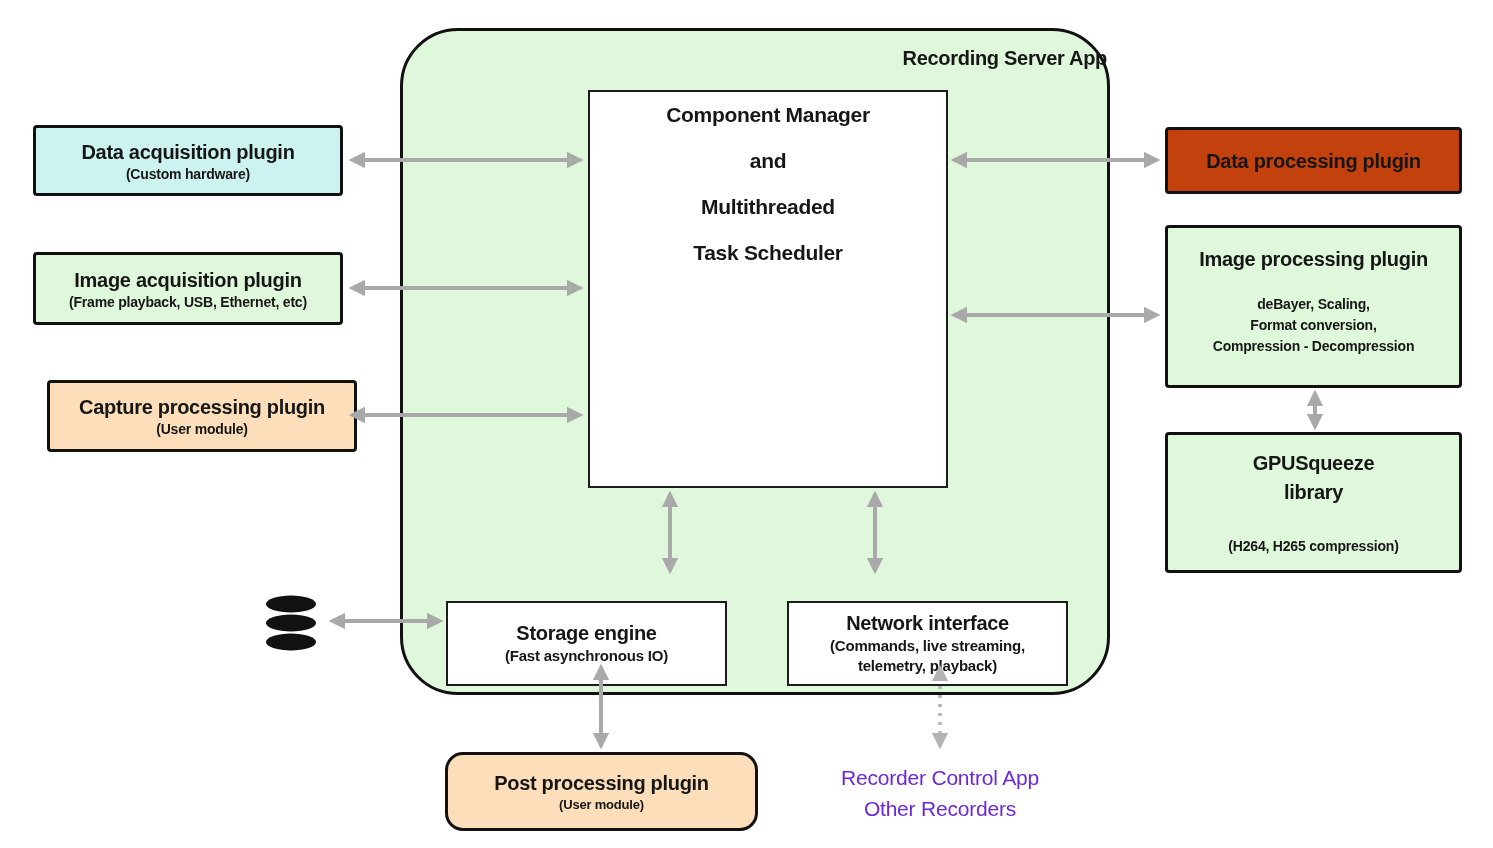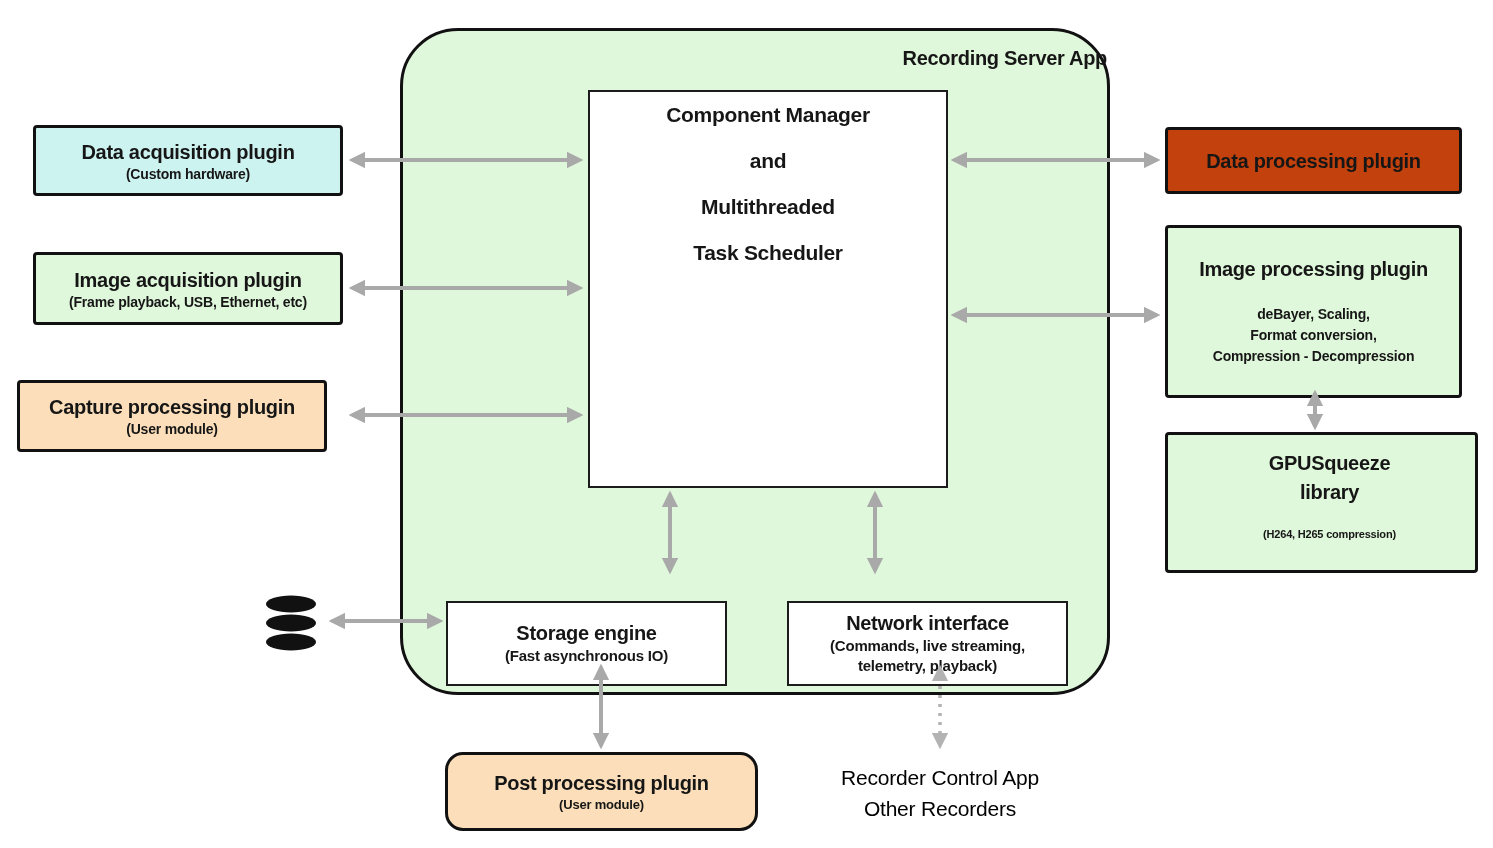--- a/index.html
+++ b/index.html
@@ -59,32 +59,32 @@
     flex-direction: column;
     align-items: center;
     justify-content: center;
     text-align: center;
   }
   .plugin .t  { font-size: 20px; font-weight: bold; letter-spacing: -0.3px; line-height: 26px; }
   .plugin .s  { font-size: 14px; font-weight: bold; letter-spacing: -0.2px; line-height: 18px; }
 
   .box-data-acq   { left: 33px;  top: 125px; width: 304px; height: 65px; }
   .box-img-acq    { left: 33px;  top: 252px; width: 304px; height: 67px; }
-  .box-cap-proc   { left: 17px;  top: 380px; width: 304px; height: 66px; }
+  .box-cap-proc   { left: 47px;  top: 380px; width: 304px; height: 66px; }
 
   .box-data-proc  { left: 1165px; top: 127px; width: 291px; height: 61px; }
 
-  .box-img-proc   { left: 1165px; top: 225px; width: 291px; height: 157px; justify-content: flex-start; padding-top: 10px; }
+  .box-img-proc   { left: 1165px; top: 225px; width: 291px; height: 157px; justify-content: flex-start; padding-top: 0; }
   .box-img-proc .t { margin-top: 18px; }
   .box-img-proc .subblock { margin-top: 22px; }
   .box-img-proc .s { line-height: 21px; }
 
-  .box-gpu        { left: 1165px; top: 432px; width: 291px; height: 135px; justify-content: flex-start; padding-left: 16px; }
+  .box-gpu        { left: 1165px; top: 432px; width: 291px; height: 135px; justify-content: flex-start; }
   .box-gpu .t     { margin-top: 14px; line-height: 29px; }
-  .box-gpu .s     { margin-top: 18px; font-size: 11px; }
+  .box-gpu .s     { margin-top: 30px; font-size: 14px; }
 
   .box-post       { left: 445px; top: 752px; width: 307px; height: 73px; border-radius: 18px; }
   .box-post .s    { font-size: 13px; }
 
   
   .rect {
     position: absolute;
     background: #ffffff;
     border: 2px solid #1c1c1c;
     display: flex;
@@ -99,21 +99,21 @@
   .box-storage { left: 446px; top: 577px; width: 277px; height: 81px; }
   .box-network { left: 787px; top: 577px; width: 277px; height: 81px; }
 
   
   .external-text {
     position: absolute;
     left: 800px; top: 762px; width: 280px;
     text-align: center;
     font-size: 21px;
     font-weight: 400;
-    color: #000000;
+    color: #6d28d9;
     line-height: 31px;
     letter-spacing: -0.2px;
   }
 
   
   .db-icon {
     position: absolute;
     left: 265px; top: 595px;
     width: 52px; height: 56px;
   }

